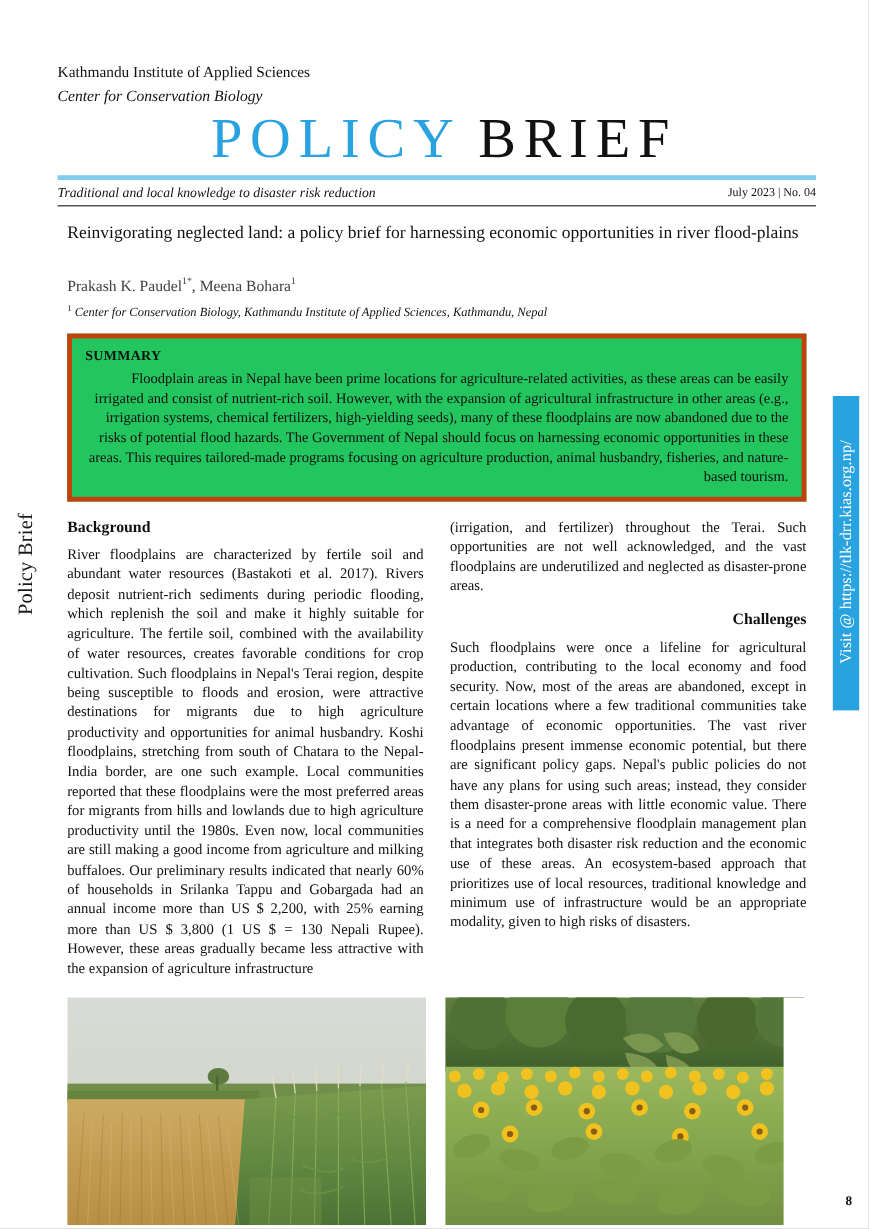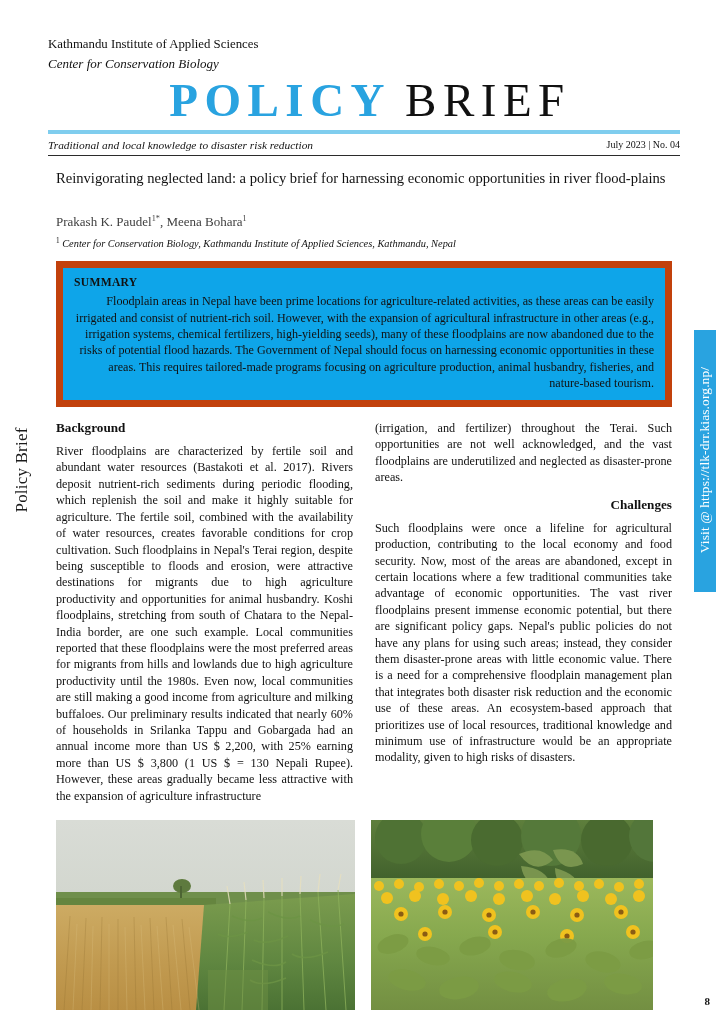--- a/index.html
+++ b/index.html
@@ -61,21 +61,21 @@
     color: #ffffff;
     font-size: 13.5px;
     white-space: nowrap;
     letter-spacing: 0.1px;
   }
 
   
   .content {
     position: absolute;
     left: 48px;
-    top: 0;
+    top: 16px;
     width: 632px;
     height: 818px;
   }
 
   
   .mh-org {
     margin-top: 36px;
     font-size: 12.8px;
     color: #111;
     line-height: 1.35;
@@ -92,21 +92,21 @@
     text-align: center;
     font-size: 47px;
     line-height: 1.02;
     font-family: "Liberation Serif", "DejaVu Serif", serif;
     letter-spacing: 0px;
     white-space: nowrap;
   }
   .mh-title .w1 {
     color: #29A3E0;
     letter-spacing: 6.5px;
-    font-weight: 700;
+    font-weight: 400;
     margin-left: 12px;
   }
   .mh-title .w2 {
     color: #111111;
     letter-spacing: 6.5px;
     font-weight: 400;
     margin-left: 14px;
   }
   .rule-blue {
     height: 4px;
@@ -149,22 +149,22 @@
     padding: 0 8px;
     font-size: 10.4px;
     font-style: italic;
     color: #111;
   }
   .affil sup { font-size: 7.2px; font-style: normal; }
 
   
   .summary {
     margin: 12px 8px 0 8px;
-    background: #0ea5e9;
-    border: 7px solid #c2410c;
+    background: #22c55e;
+    border: 4px solid #c2410c;
     padding: 8px 11px 9px 11px;
   }
   .summary-h {
     font-size: 11.6px;
     font-weight: bold;
     letter-spacing: 0.3px;
     color: #111;
     margin-bottom: 4px;
   }
   .summary-b {

